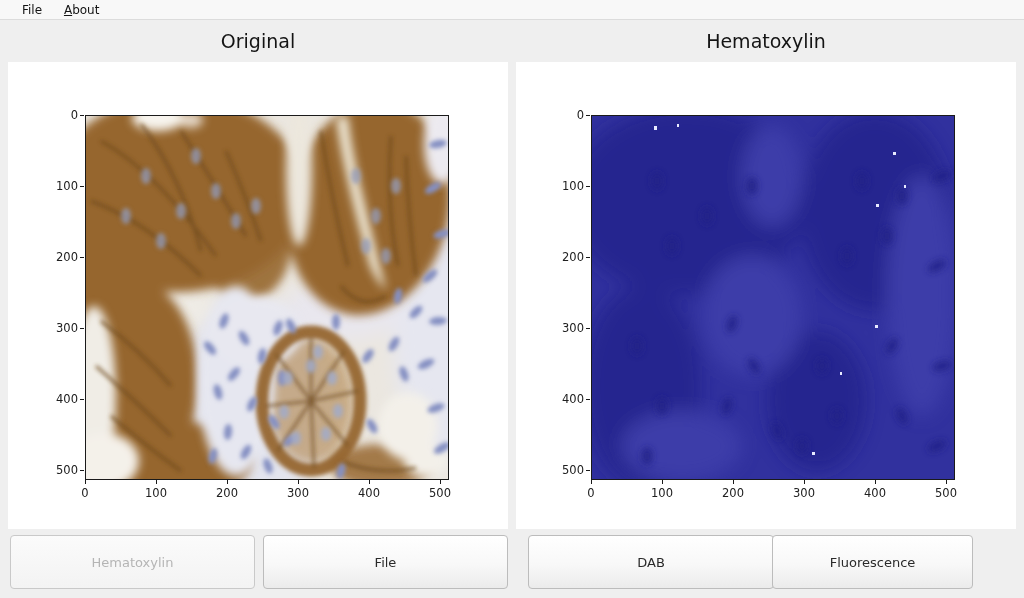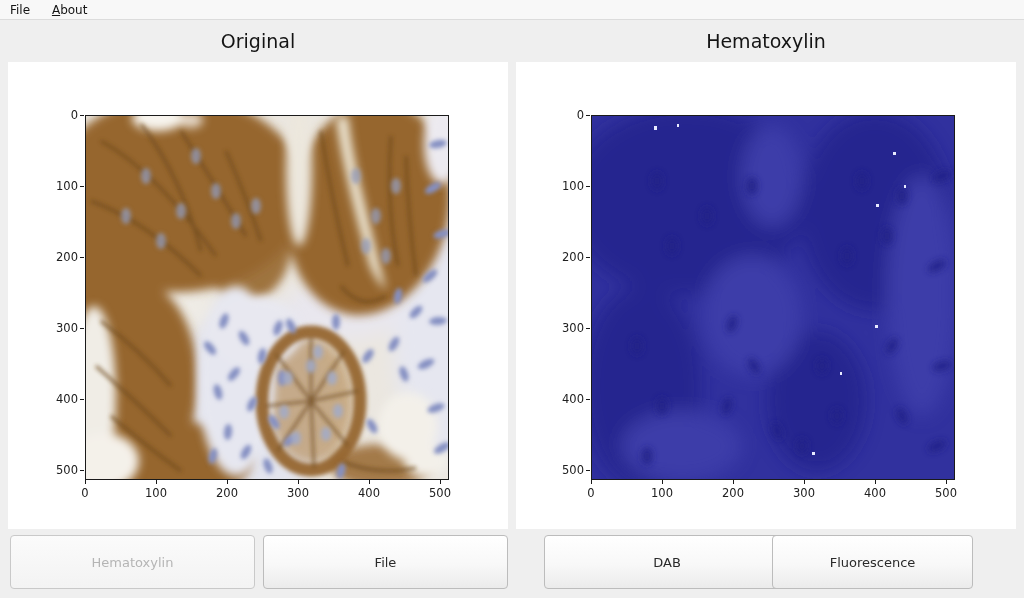--- a/index.html
+++ b/index.html
@@ -8,21 +8,21 @@
     background:var(--app-background,#efefef);
     font-family:"DejaVu Sans","Liberation Sans",sans-serif;
     -webkit-font-smoothing:antialiased;
   }
   
   .menubar{
     position:absolute;left:0;top:0;width:1024px;height:20px;
     background:var(--menu-background,#f8f8f8);
     border-bottom:1px solid var(--menu-border,#dcdcdc);
     font-size:12px;line-height:20px;color:var(--title-text,#141414);
-    padding-left:10px;box-sizing:border-box;
+    padding-left:22px;box-sizing:border-box;
   }
   .menu-item{display:inline-block;cursor:default;}
   .menu-item + .menu-item{margin-left:18px;}
   .menu-item u{text-decoration:underline;}
   
   .pane-title{
     position:absolute;top:29px;height:24px;line-height:24px;width:500px;
     text-align:center;font-size:19px;color:var(--title-text,#141414);
   }
   .t-left{left:8px;} .t-right{left:516px;}
@@ -345,14 +345,14 @@
     <span class="xt" style="left:71px">100</span>
     <span class="xt" style="left:142px">200</span>
     <span class="xt" style="left:213px">300</span>
     <span class="xt" style="left:284px">400</span>
     <span class="xt" style="left:355px">500</span>
   </div>
 </div>
 
 <div class="btn disabled" style="left:10px;width:245px">Hematoxylin</div>
 <div class="btn" style="left:263px;width:245px">File</div>
-<div class="btn" style="left:544px;width:246px">DAB</div>
+<div class="btn" style="left:528px;width:246px">DAB</div>
 <div class="btn" style="left:772px;width:201px">Fluorescence</div>
 
 </body></html>

